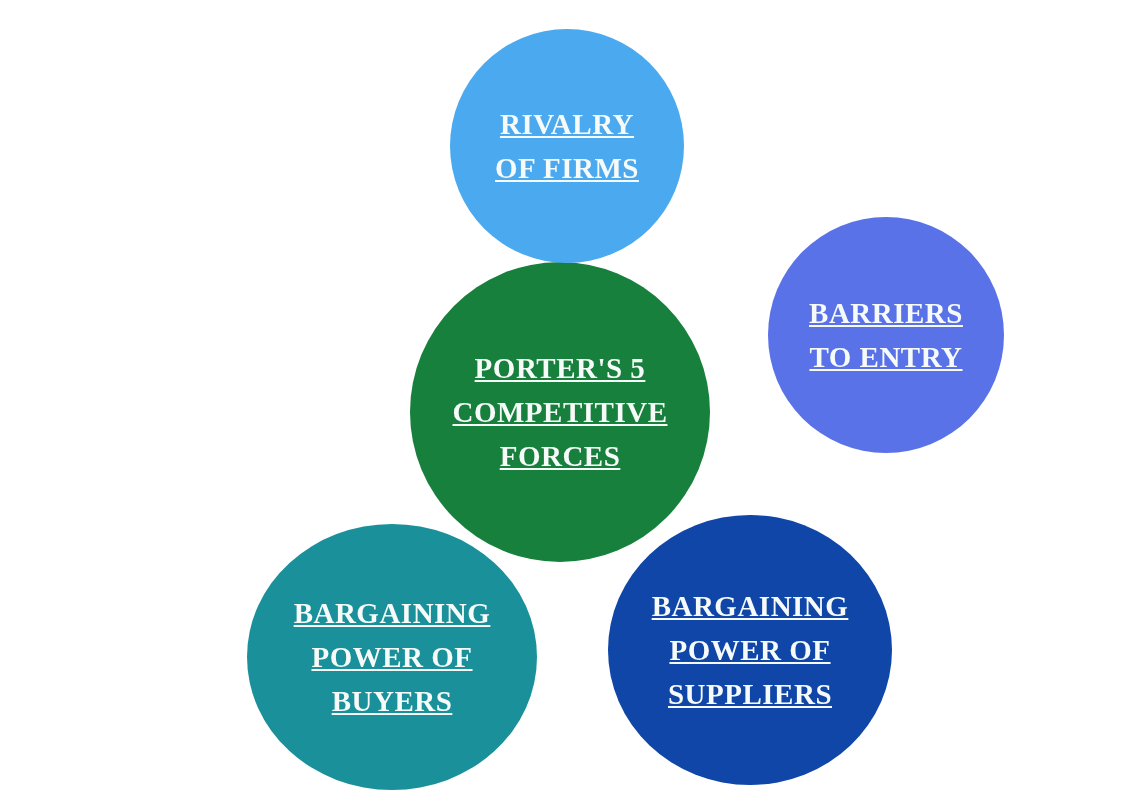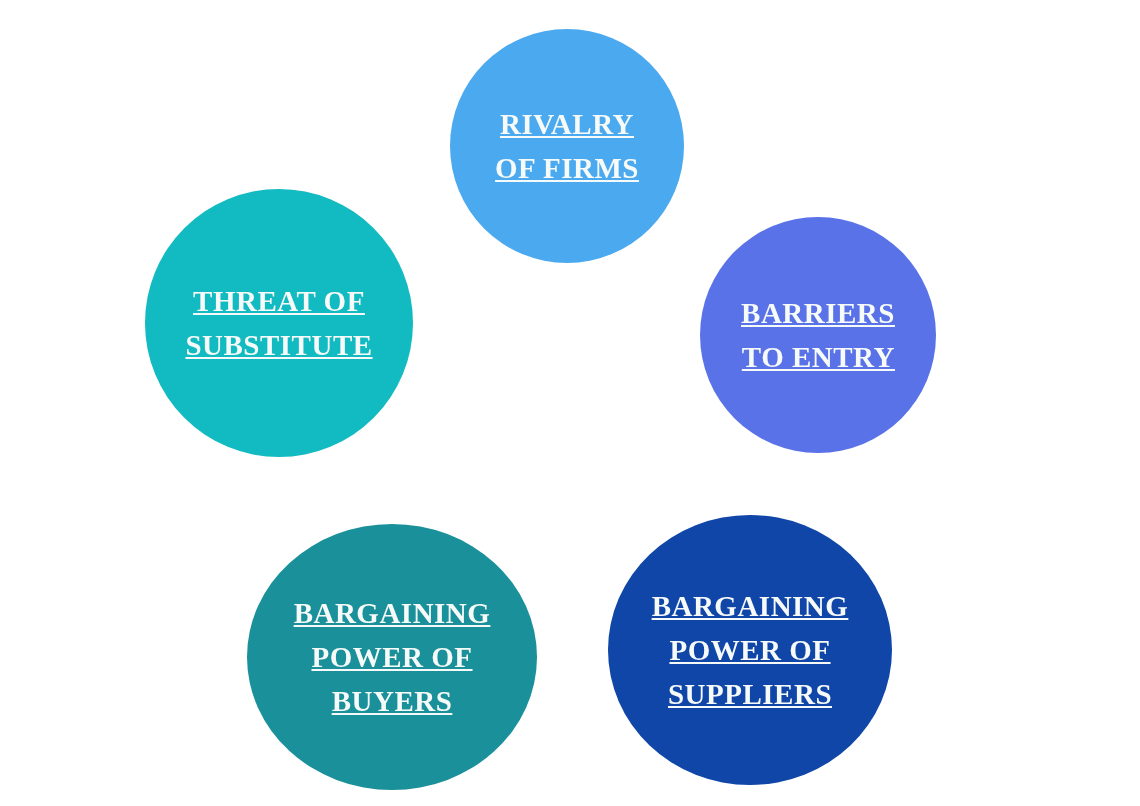--- a/index.html
+++ b/index.html
@@ -30,39 +30,40 @@
     line-height: 1.52;
     letter-spacing: 0.5px;
     white-space: pre-line;
     padding: 0 10px;
     text-decoration: underline;
   }
   
   .c-rivalry   { left: 450px; top: 29px;  width: 234px; height: 234px; }
   .c-threat    { left: 145px; top: 189px; width: 268px; height: 268px; }
   .c-center    { left: 410px; top: 262px; width: 300px; height: 300px; }
-  .c-barriers  { left: 700px; top: 217px; width: 236px; height: 236px; text-align: right; }
+  .c-barriers  { left: 768px; top: 217px; width: 236px; height: 236px; }
   .c-buyers    { left: 247px; top: 524px; width: 290px; height: 266px; }
   .c-suppliers { left: 608px; top: 515px; width: 284px; height: 270px; }
 </style>
 </head>
 <body>
 
 <div class="canvas">
 
+  <div class="circle c-center" style="background-color: rgb(23, 128, 60);">
+    <span class="label">PORTER'S 5
+COMPETITIVE
+FORCES</span>
+  </div>
 
   <div class="circle c-rivalry" style="background-color: rgb(75, 169, 239);">
     <span class="label">RIVALRY
 OF FIRMS</span>
   </div>
 
-  <div class="circle c-threat" style="background-color: rgb(18, 186, 193);">
-    <span class="label">THREAT OF
-SUBSTITUTE</span>
-  </div>
 
   <div class="circle c-barriers" style="background-color: rgb(90, 114, 232);">
     <span class="label">BARRIERS
 TO ENTRY</span>
   </div>
 
   <div class="circle c-buyers" style="background-color: rgb(25, 144, 154);">
     <span class="label">BARGAINING
 POWER OF
 BUYERS</span>

